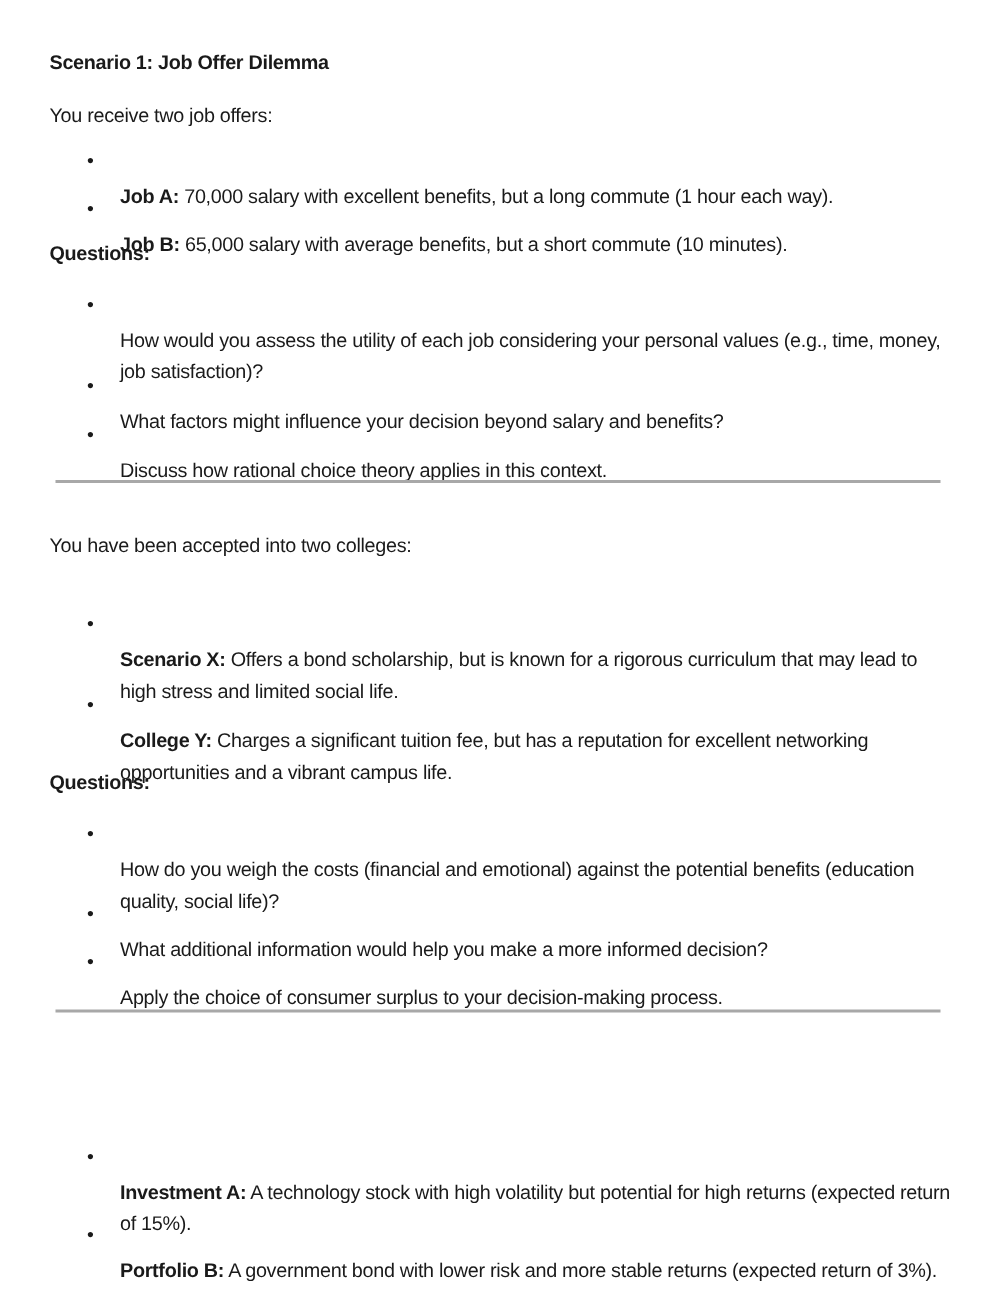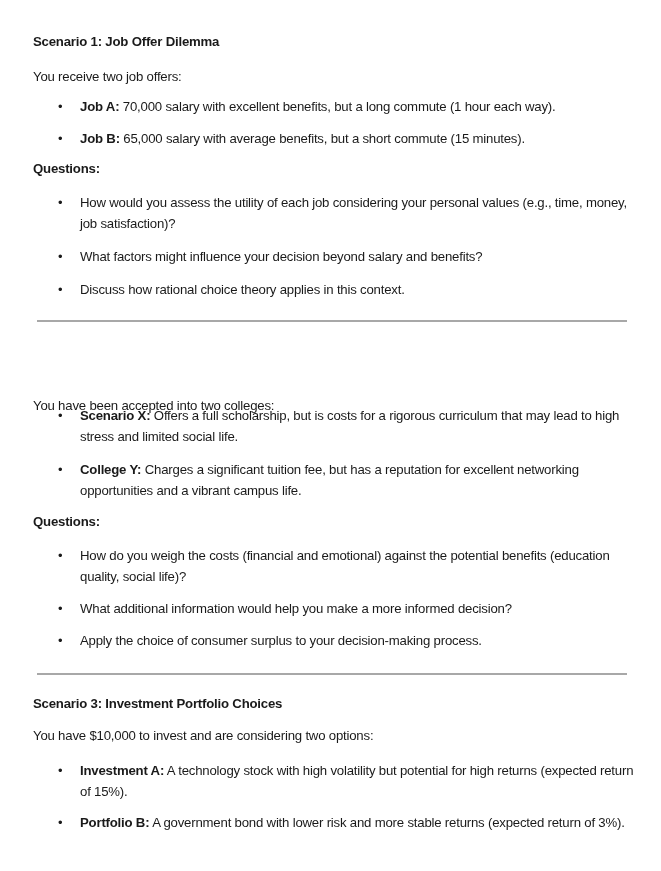--- a/index.html
+++ b/index.html
@@ -8,63 +8,63 @@
       font-family: "Liberation Sans", sans-serif;
       color: #1a1a1a;
       font-size: 13.2px;
       letter-spacing: -0.2px;
     }
     .page { position: relative; width: 661px; height: 871px; }
     .heading { position: absolute; left: 33px; font-weight: bold; font-size: 13.2px; white-space: nowrap; }
     .para { position: absolute; left: 33px; white-space: nowrap; }
     .item { position: absolute; left: 58px; width: 580px; line-height: 21px; }
     .bullet { position: absolute; left: 0; top: 0; width: 14px; font-size: 13px; }
-    .item-text { display: block; margin-left: 22px; }
+    .item-text { display: block; margin-left: 22px; margin-top: 24px; }
     .label { font-weight: bold; }
     .rule { position: absolute; left: 37px; width: 590px; height: 2px; background: #a8a8a8; }
   </style>
 </head>
 <body>
 
 <div class="page">
 
   <div class="heading" style="top:34px;">Scenario 1: Job Offer Dilemma</div>
   <div class="para" style="top:69px;">You receive two job offers:</div>
 
   <div class="item" style="top:96px;">
     <span class="bullet">•</span>
     <span class="item-text"><span class="label">Job A:</span><span> 70,000 salary with excellent benefits, but a long commute (1 hour each way).</span></span>
   </div>
   <div class="item" style="top:128px;">
     <span class="bullet">•</span>
-    <span class="item-text"><span class="label">Job B:</span><span> 65,000 salary with average benefits, but a short commute (15 minutes).</span></span>
+    <span class="item-text"><span class="label">Job B:</span><span> 65,000 salary with average benefits, but a short commute (10 minutes).</span></span>
   </div>
 
   <div class="heading" style="top:161px;">Questions:</div>
 
   <div class="item" style="top:192px;">
     <span class="bullet">•</span>
     <span class="item-text">How would you assess the utility of each job considering your personal values (e.g., time, money, job satisfaction)?</span>
   </div>
   <div class="item" style="top:246px;">
     <span class="bullet">•</span>
     <span class="item-text">What factors might influence your decision beyond salary and benefits?</span>
   </div>
   <div class="item" style="top:279px;">
     <span class="bullet">•</span>
     <span class="item-text">Discuss how rational choice theory applies in this context.</span>
   </div>
 
   <div class="rule" style="top:320px;"></div>
 
-  <div class="para" style="top:398px;">You have been accepted into two colleges:</div>
+  <div class="para" style="top:356px;">You have been accepted into two colleges:</div>
 
   <div class="item" style="top:405px;">
     <span class="bullet">•</span>
-    <span class="item-text"><span class="label">Scenario X:</span><span> Offers a full scholarship, but is costs for a rigorous curriculum that may lead to high stress and limited social life.</span></span>
+    <span class="item-text"><span class="label">Scenario X:</span><span> Offers a bond scholarship, but is known for a rigorous curriculum that may lead to high stress and limited social life.</span></span>
   </div>
   <div class="item" style="top:459px;">
     <span class="bullet">•</span>
     <span class="item-text"><span class="label">College Y:</span><span> Charges a significant tuition fee, but has a reputation for excellent networking opportunities and a vibrant campus life.</span></span>
   </div>
 
   <div class="heading" style="top:514px;">Questions:</div>
 
   <div class="item" style="top:545px;">
     <span class="bullet">•</span>
@@ -74,22 +74,20 @@
     <span class="bullet">•</span>
     <span class="item-text">What additional information would help you make a more informed decision?</span>
   </div>
   <div class="item" style="top:630px;">
     <span class="bullet">•</span>
     <span class="item-text">Apply the choice of consumer surplus to your decision-making process.</span>
   </div>
 
   <div class="rule" style="top:673px;"></div>
 
-  <div class="heading" style="top:696px;">Scenario 3: Investment Portfolio Choices</div>
-  <div class="para" style="top:728px;">You have $10,000 to invest and are considering two options:</div>
 
   <div class="item" style="top:760px;">
     <span class="bullet">•</span>
     <span class="item-text"><span class="label">Investment A:</span><span> A technology stock with high volatility but potential for high returns (expected return of 15%).</span></span>
   </div>
   <div class="item" style="top:812px;">
     <span class="bullet">•</span>
     <span class="item-text"><span class="label">Portfolio B:</span><span> A government bond with lower risk and more stable returns (expected return of 3%).</span></span>
   </div>
 

